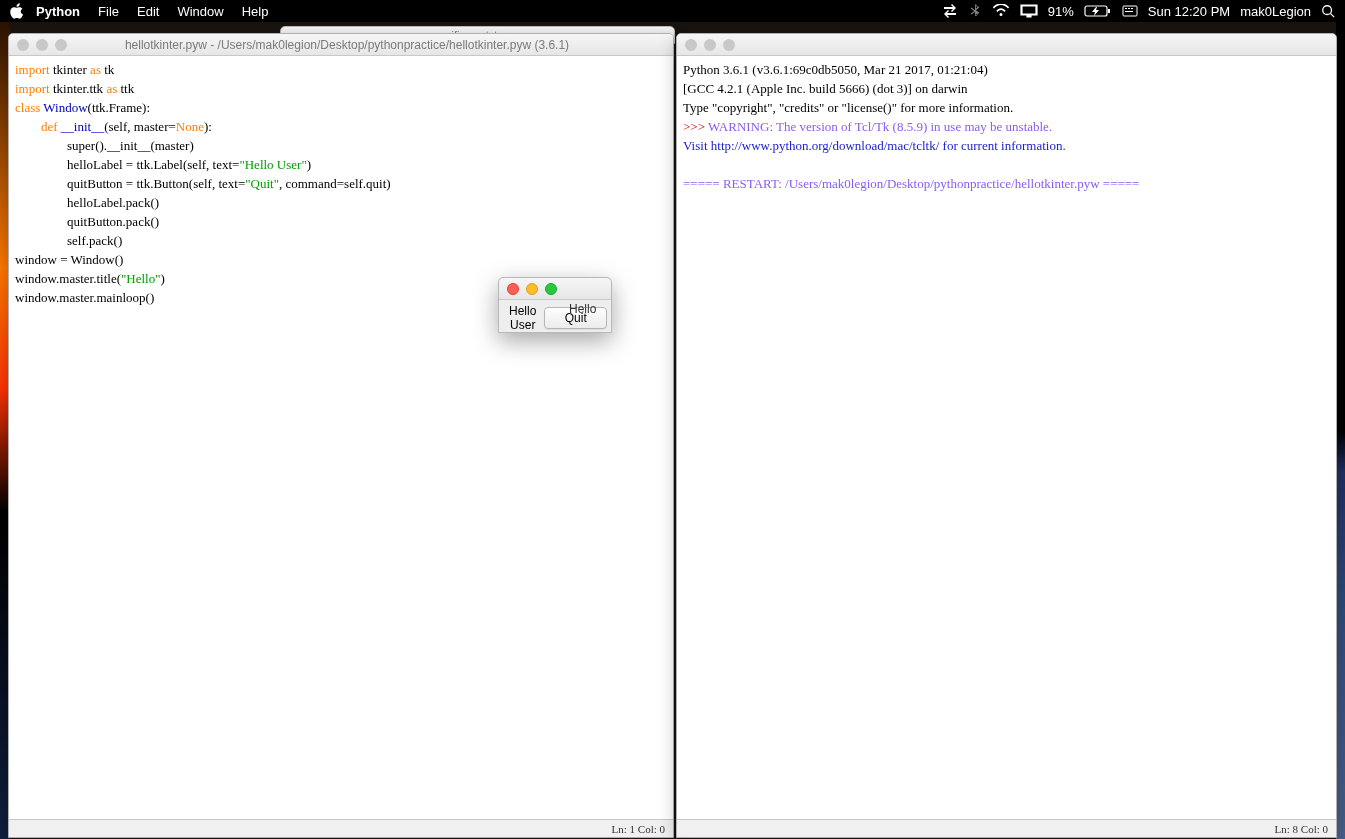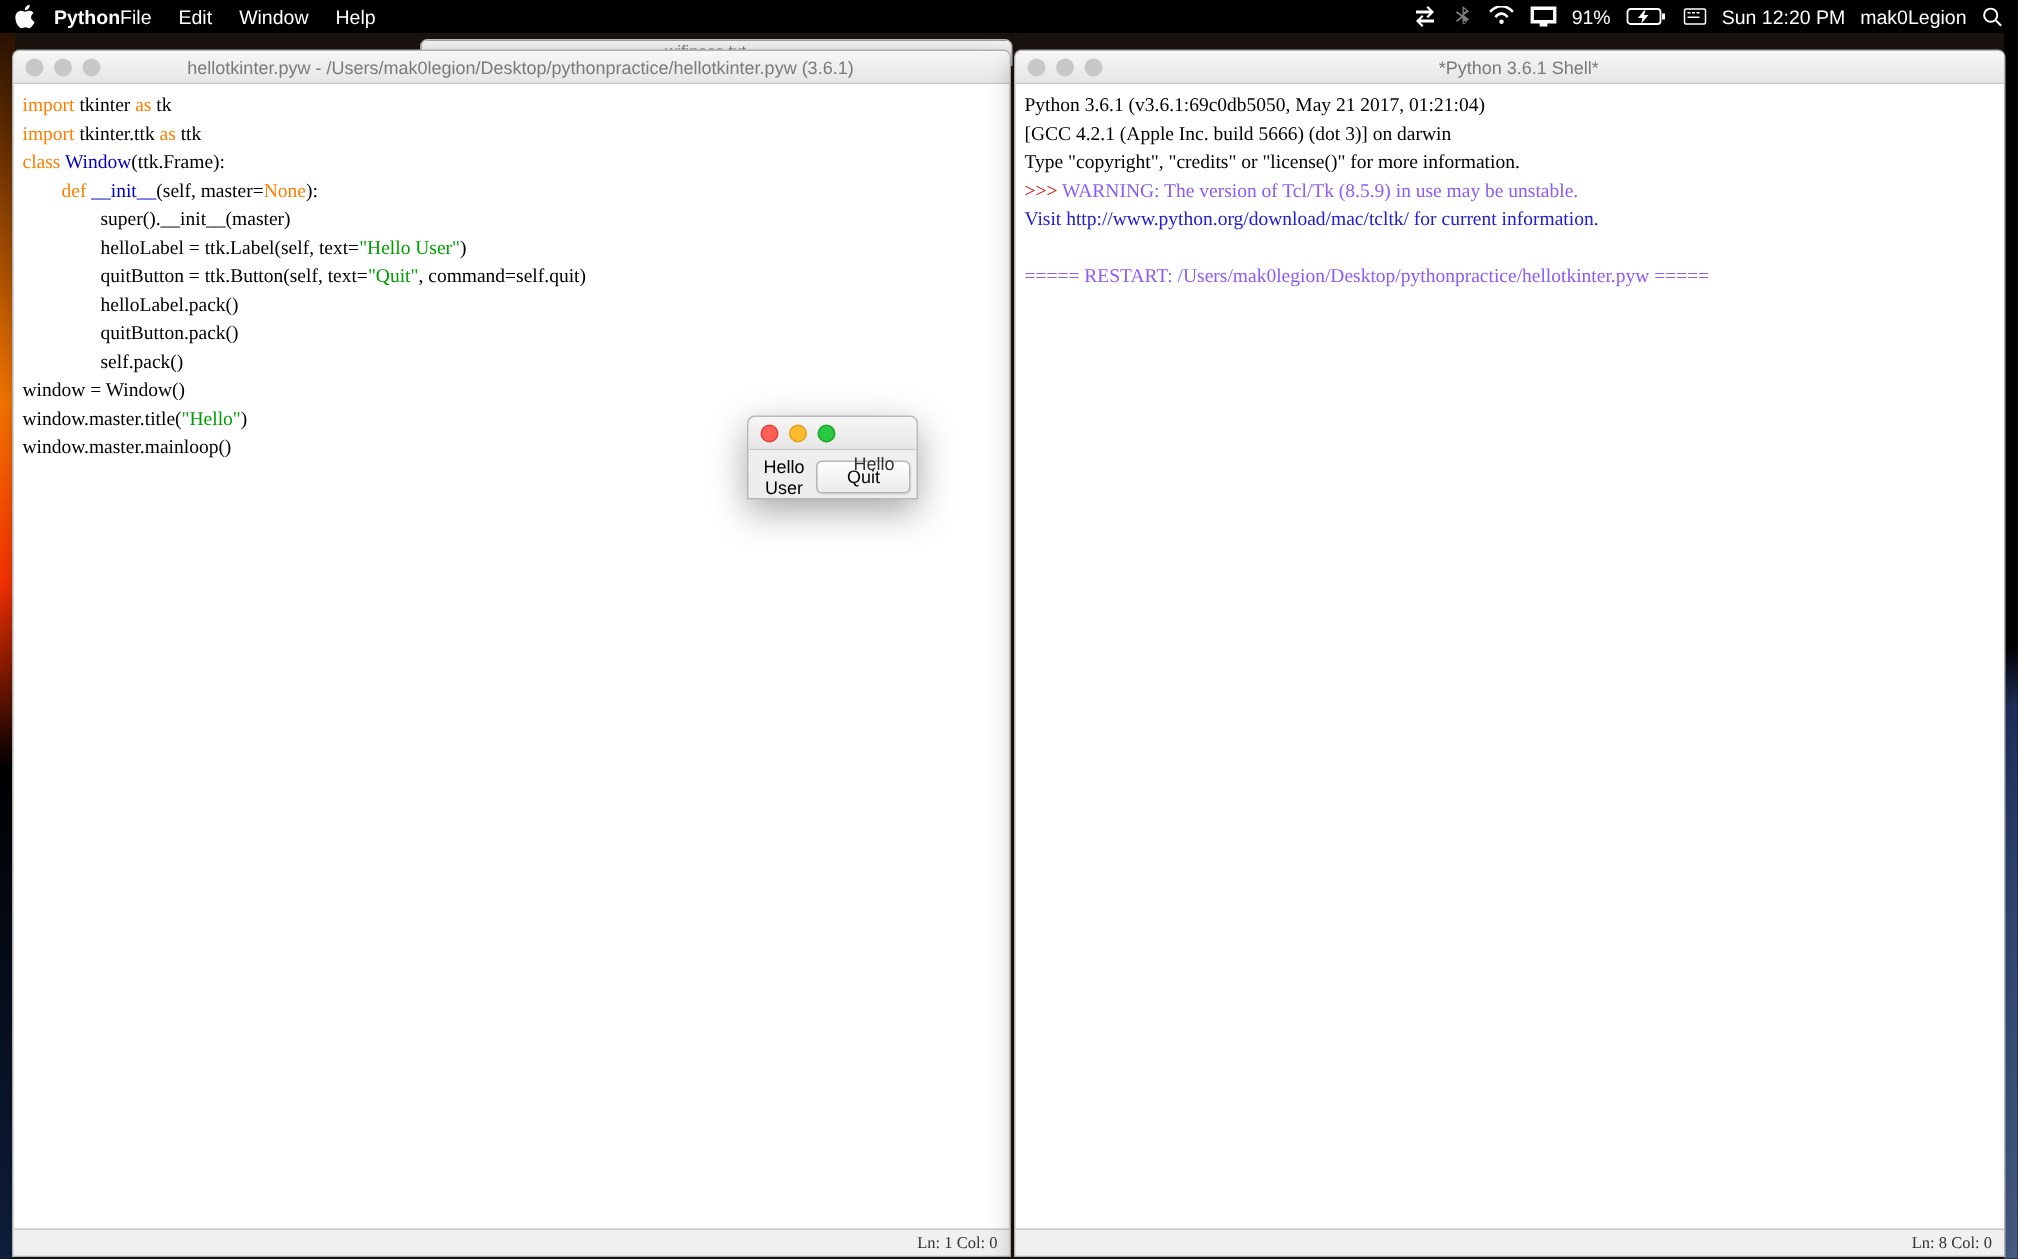--- a/index.html
+++ b/index.html
@@ -2,21 +2,21 @@
 <html><head>
 <meta charset="utf-8">
 <style>
   * { margin:0; padding:0; box-sizing:border-box; }
   html,body { width:1345px; height:839px; font-family:"Helvetica Neue",Arial,sans-serif; overflow:hidden; }
   body { background:#1a1410; }
 
   
   .menubar { position:absolute; top:0; left:0; width:1345px; height:22px; background:#000; color:#fff; display:flex; align-items:center; font-size:13px; z-index:100; }
   .menubar .apple { width:18px; height:18px; margin:0 10px 0 8px; }
-  .menubar .app-name { font-weight:bold; }
+  .menubar .app-name { font-weight:bold; margin-right:18px; }
   .menubar .menu { margin-right:18px; cursor:default; }
   .menubar .spacer { flex:1; }
   .menubar .status-item { margin-right:10px; display:flex; align-items:center; }
   .menubar svg { fill:#fff; }
 
   
   .desktop-strip { position:absolute; top:22px; left:0; width:10px; height:817px;
     background:linear-gradient(to bottom,#2a1200 0%,#ff7a00 30%,#ff3300 45%,#000 60%,#102040 100%); }
   .desktop-strip-right { position:absolute; top:22px; right:0; width:9px; height:817px;
     background:linear-gradient(to bottom,#000 0%,#000 50%,#203060 55%,#304878 70%,#4a6088 100%); }
@@ -140,23 +140,22 @@
   <div class="statusbar">Ln: 1   Col: 0</div>
 </div>
 
 <div class="window" style="top:33px; left:676px; width:661px; height:805px; z-index:10;">
   <div class="titlebar">
     <div class="traffic">
       <span class="dot-close"></span>
       <span class="dot-min"></span>
       <span class="dot-zoom"></span>
     </div>
-    <div class="title-text">*Python 3.6.1 Shell*</div>
   </div>
-  <div class="window-body"><span>Python 3.6.1 (v3.6.1:69c0db5050, May 21 2017, 01:21:04)</span>
+  <div class="window-body"><span>Python 3.6.1 (v3.6.1:69c0db5050, Mar 21 2017, 01:21:04)</span>
 <span>[GCC 4.2.1 (Apple Inc. build 5666) (dot 3)] on darwin</span>
 <span>Type "copyright", "credits" or "license()" for more information.</span>
 <span class="prompt">&gt;&gt;&gt; </span><span class="warn">WARNING: The version of Tcl/Tk (8.5.9) in use may be unstable.</span>
 <span class="link">Visit </span><span class="link">http://www.python.org/download/mac/tcltk/</span><span class="link"> for current information.</span>
 <span></span>
 <span class="warn">===== RESTART: /Users/mak0legion/Desktop/pythonpractice/hellotkinter.pyw =====</span></div>
   <div class="statusbar">Ln: 8   Col: 0</div>
 </div>
 
 <div class="tkwin" style="top:277px; left:498px;">

